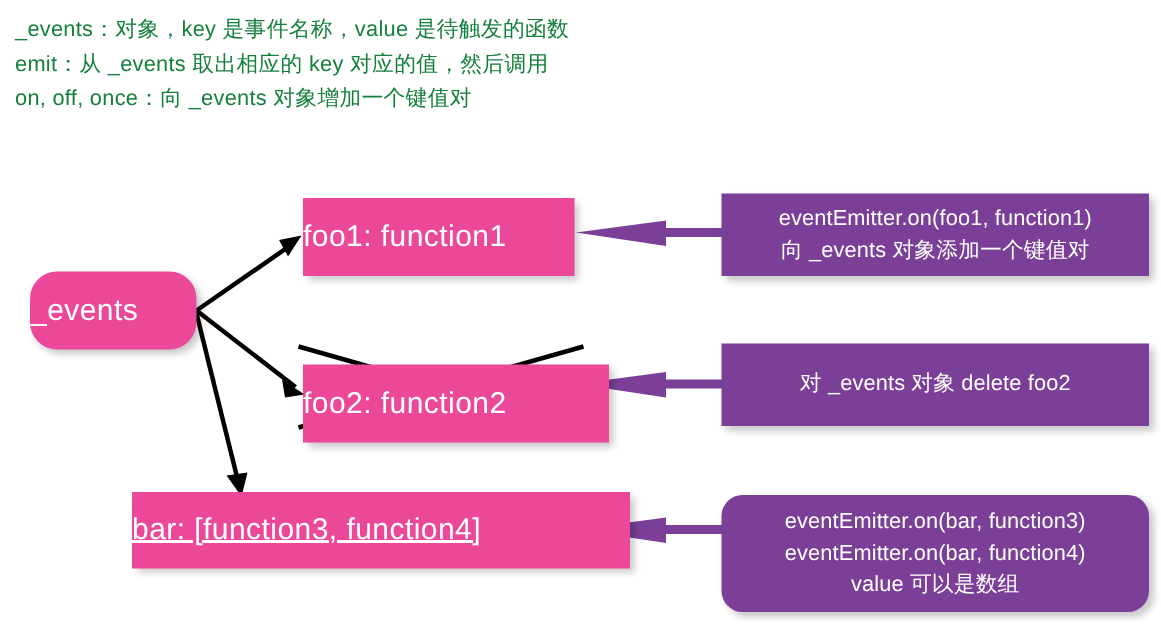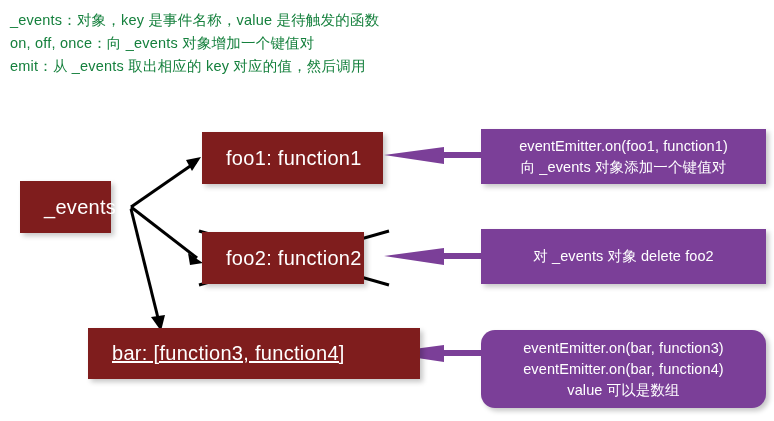--- a/index.html
+++ b/index.html
@@ -44,55 +44,55 @@
   
   .node {
     position: absolute;
     box-sizing: border-box;
     display: flex;
     align-items: center;
     color: #ffffff;
     box-shadow: 3px 3px 5px rgba(0,0,0,0.22);
   }
   .node.blue {
-    background: #7f1d1d;
+    background: #ec4899;
     justify-content: flex-start;
-    padding-left: 24px;
+    padding-left: 0;
     font-size: 20px;
     letter-spacing: 0.3px;
   }
   .node.purple {
     background: #7b3f98;
     justify-content: center;
     text-align: center;
     flex-direction: column;
     font-size: 14.5px;
     line-height: 21px;
     letter-spacing: 0.1px;
   }
   .node.purple .pline {
     white-space: nowrap;
   }
 
-  #node-events    { left: 20px;  top: 181px; width: 91px; height: 52px; }
+  #node-events    { left: 20px;  top: 181px; width: 111px; height: 52px; border-radius: 18px; }
   #node-foo1      { left: 202px; top: 132px; width: 181px; height: 52px; }
-  #node-foo2      { left: 202px; top: 232px; width: 162px; height: 52px; }
+  #node-foo2      { left: 202px; top: 243px; width: 204px; height: 52px; }
   #node-bar       { left: 88px;  top: 328px; width: 332px; height: 51px; text-decoration: underline; }
 
   #note-on        { left: 481px; top: 129px; width: 285px; height: 55px; }
   #note-off       { left: 481px; top: 229px; width: 285px; height: 55px; }
   #note-array     { left: 481px; top: 330px; width: 285px; height: 78px; border-radius: 14px; }
 </style>
 </head>
 <body>
 
 <div id="header-notes">
   <div class="note-line">_events：对象，key 是事件名称，value 是待触发的函数</div>
+  <div class="note-line">emit：从 _events 取出相应的 key 对应的值，然后调用</div>
   <div class="note-line">on, off, once：向 _events 对象增加一个键值对</div>
-  <div class="note-line">emit：从 _events 取出相应的 key 对应的值，然后调用</div>
 </div>
 
 <svg id="connector-layer" viewBox="0 0 774 421" xmlns="http://www.w3.org/2000/svg">
 
   <g>
     <line x1="131" y1="207" x2="196" y2="162" stroke="#000000" stroke-width="3"></line>
     <polygon points="201,157 186,160 192,171" fill="#000000"></polygon>
   </g>
   <g>
     <line x1="131" y1="207" x2="197" y2="258" stroke="#000000" stroke-width="3"></line>

